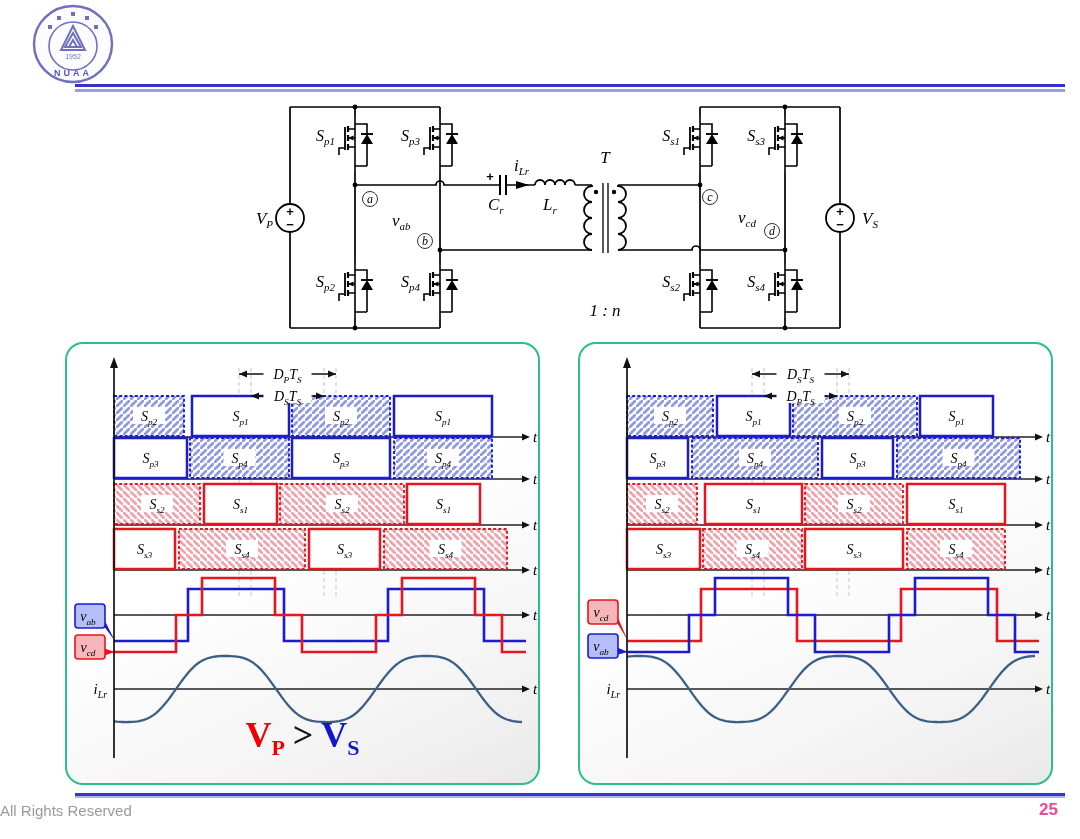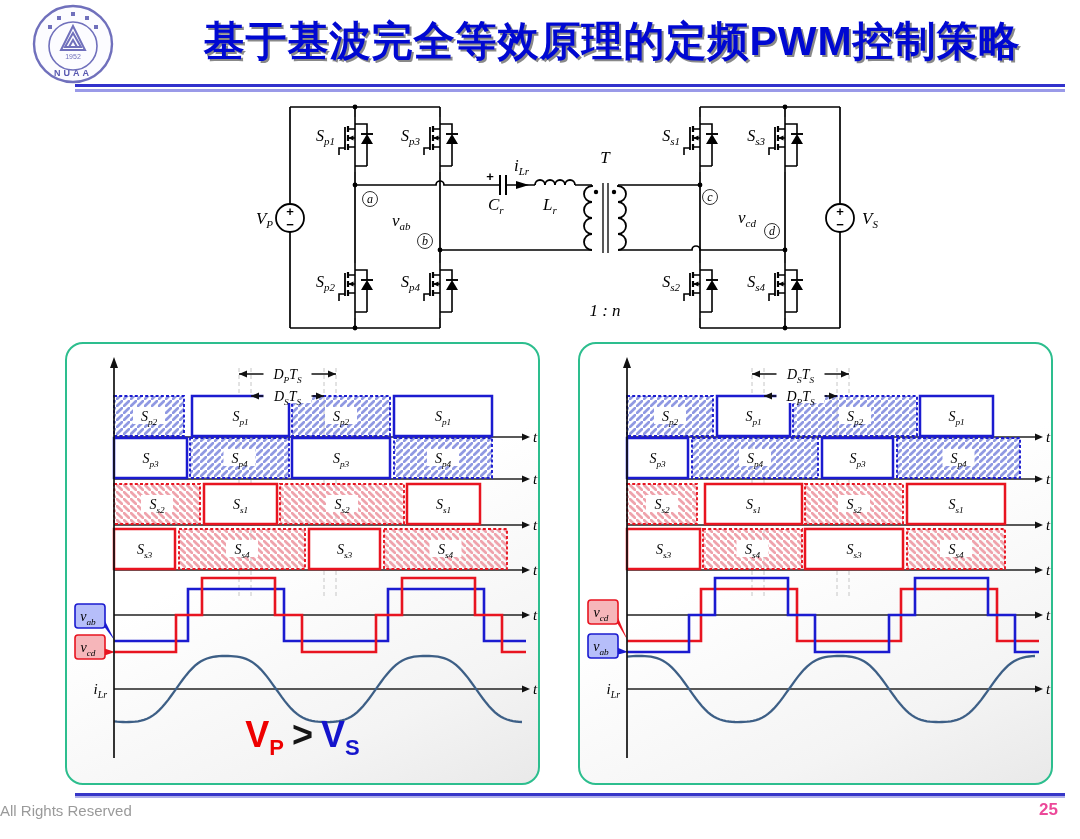--- a/index.html
+++ b/index.html
@@ -11,21 +11,21 @@
       text-shadow:2px 2px 0 rgba(40,40,40,.55);white-space:nowrap;}
   .hdr-rule{position:absolute;left:75px;width:990px;top:84px;height:2px;
       border-top:3px solid #3232cc;box-shadow:0 3px 0 #9a9ae8;}
   .logo{position:absolute;left:30px;top:3px;}
   
   .panel{position:absolute;top:342px;width:475px;height:443px;box-sizing:border-box;
       border:2px solid #2dbe8e;border-radius:18px;
       background:linear-gradient(155deg,#ffffff 45%,#f4f4f4 80%,#e9e9e9 100%);}
   .panel svg{position:absolute;left:0;top:0;}
   .caption{position:absolute;left:0;right:0;bottom:24px;text-align:center;
-      font-weight:bold;font-size:36px;line-height:1;}
+      font-weight:bold;font-size:36px;line-height:1;font-family:Liberation Serif, serif;}
   .caption sub{font-size:22px;}
   .cap-p{color:#ee0000;} .cap-op{color:#151515;padding:0 8px;} .cap-s{color:#1414cc;}
   
   .circ text{font-family:"Liberation Serif",serif;font-style:italic;font-size:17px;fill:#000;}
   .circ .ss{font-size:11px;}
   .circ .sw{font-size:16px;}
   .circ .nd{font-size:12px;}
   .circ .sgn{font-family:"Liberation Sans",sans-serif;font-style:normal;font-size:13px;font-weight:bold;}
   
   .ftr-rule{position:absolute;left:75px;width:990px;top:793px;height:0;
@@ -51,21 +51,20 @@
     <g fill="#7070bc">
       <rect x="18" y="22" width="4" height="4"></rect>
         <rect x="27" y="13" width="4" height="4"></rect>
       <rect x="41" y="9" width="4" height="4"></rect>
         <rect x="55" y="13" width="4" height="4"></rect>
       <rect x="64" y="22" width="4" height="4"></rect>
     </g>
     <text x="43" y="56" text-anchor="middle" font-size="7" fill="#7070bc" font-family="Liberation Sans,sans-serif">1952</text>
     <text x="43" y="73" text-anchor="middle" font-size="9" letter-spacing="3" font-weight="bold" fill="#5858b0" font-family="Liberation Sans,sans-serif">NUAA</text>
   </svg>
-  <div class="hdr-title">基于基波完全等效原理的定频PWM控制策略</div>
   <div class="hdr-rule"></div>
 
   <svg class="circ" style="position:absolute;left:240px;top:95px;" width="660" height="248" viewBox="0 0 660 248">
     <defs>
       <g id="mosfet" stroke="#000" stroke-width="1.6" fill="none">
         <path d="M18,0 V12 H11 M18,12 V55 M11,30 H18 M11,21 H18"></path>
         <path d="M11,9 V15 M11,18 V24 M11,27 V33" stroke-width="2.2"></path>
         <path d="M8,10 V33" stroke-width="1.8"></path>
         <path d="M8,31 H2 V38"></path>
         <polygon points="11,21 16.5,18.5 16.5,23.5" fill="#000" stroke="none"></polygon>

